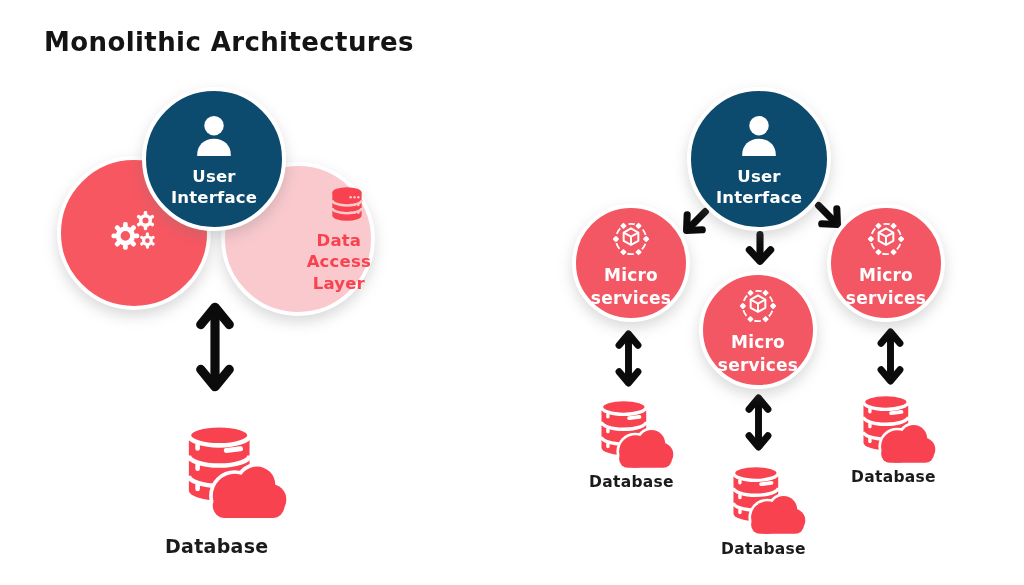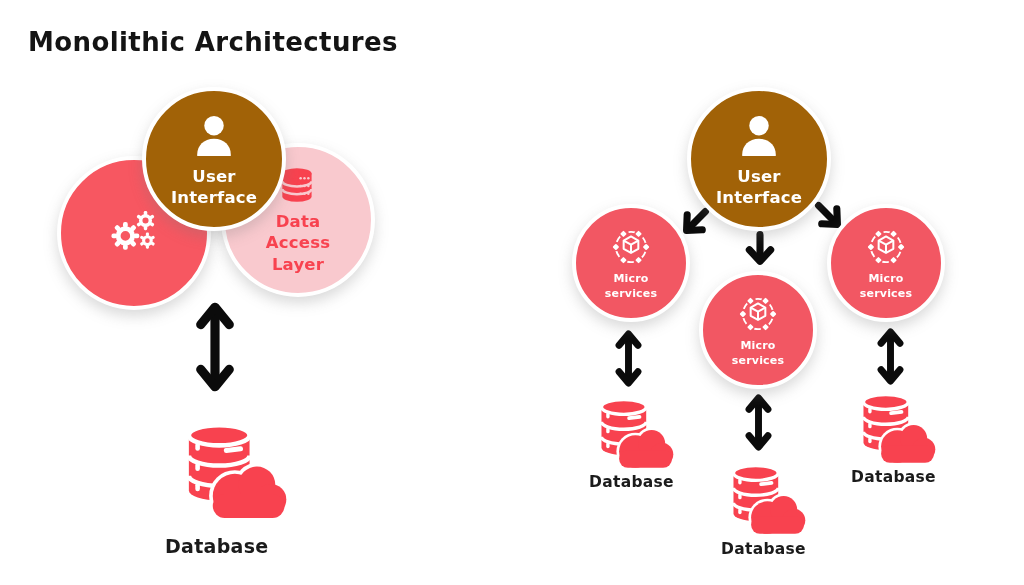--- a/index.html
+++ b/index.html
@@ -10,47 +10,47 @@
   .title{
     position:absolute;margin:0;font-size:26px;font-weight:bold;color:#141414;
     letter-spacing:.4px;white-space:nowrap;
   }
   .circle{
     position:absolute;border-radius:50%;box-sizing:border-box;
     display:flex;flex-direction:column;align-items:center;justify-content:center;
     text-align:center;border:4px solid #ffffff;
     box-shadow:0 6px 14px rgba(120,120,120,.28);
   }
-  .c-ui{width:144px;height:144px;background:#a16207;z-index:3;}
+  .c-ui{width:144px;height:144px;background:#0c4a6e;z-index:3;}
   .c-bl{width:154px;height:154px;background:#f75761;z-index:2;}
   .c-dal{width:154px;height:154px;background:#f9c9ce;z-index:1;}
   .c-micro{width:118px;height:118px;background:#f25763;z-index:2;}
   .circle-label{
     white-space:pre-line;color:#ffffff;font-weight:bold;
     font-size:16.5px;line-height:1.28;letter-spacing:.2px;margin-top:4px;
   }
   .c-dal .circle-label{color:#f8424f;}
-  .c-micro .circle-label{font-size:11px;line-height:1.3;margin-top:3px;}
+  .c-micro .circle-label{font-size:17px;line-height:1.3;margin-top:3px;}
   .icon{display:block;}
   .db-label{
     position:absolute;text-align:left;font-weight:bold;color:#1b1b1b;
     letter-spacing:.3px;
   }
   .db-label.big{font-size:19px;width:120px;}
   .db-label.small{font-size:15.5px;width:84px;}
   .abs{position:absolute;}
   .rot-dl{transform:rotate(45deg);}
   .rot-dr{transform:rotate(-45deg);}
 </style>
 </head>
 <body>
 
 <div class="stage">
 
-  <h1 class="title" style="left:28px;top:27px;">Monolithic Architectures</h1>
+  <h1 class="title" style="left:44px;top:27px;">Monolithic Architectures</h1>
 
   <div class="circle c-bl" style="left:57px;top:156px;">
     <svg class="icon" width="52" height="46" viewBox="0 0 52 48">
       <g stroke="#ffffff" fill="#ffffff">
         <g transform="translate(17,27)">
           <circle r="7.5" fill="none" stroke-width="5"></circle>
           <g stroke="none">
             <rect x="-2.5" y="-14.5" width="5" height="6" rx="2"></rect>
             <rect x="-2.5" y="-14.5" width="5" height="6" rx="2" transform="rotate(45)"></rect>
             <rect x="-2.5" y="-14.5" width="5" height="6" rx="2" transform="rotate(90)"></rect>
@@ -80,21 +80,21 @@
             <rect x="-1.6" y="-8.4" width="3.2" height="3.8" rx="1.2" transform="rotate(120)"></rect>
             <rect x="-1.6" y="-8.4" width="3.2" height="3.8" rx="1.2" transform="rotate(180)"></rect>
             <rect x="-1.6" y="-8.4" width="3.2" height="3.8" rx="1.2" transform="rotate(240)"></rect>
             <rect x="-1.6" y="-8.4" width="3.2" height="3.8" rx="1.2" transform="rotate(300)"></rect>
           </g>
         </g>
       </g>
     </svg>
   </div>
 
-  <div class="circle c-dal" style="left:221px;top:143px;">
+  <div class="circle c-dal" style="left:221px;top:162px;align-items:flex-end;">
     <svg class="icon" width="46" height="42" viewBox="0 0 44 40">
       <path d="M7 8 v22 a14 5 0 0 0 28 0 V8" fill="#f8424f"></path>
       <ellipse cx="21" cy="8" rx="14" ry="5" fill="#f8424f"></ellipse>
       <path d="M7 15.4 a14 5 0 0 0 28 0" fill="none" stroke="#f9c9ce" stroke-width="2.4"></path>
       <path d="M7 22.8 a14 5 0 0 0 28 0" fill="none" stroke="#f9c9ce" stroke-width="2.4"></path>
       <g fill="#f9c9ce">
         <circle cx="24.5" cy="12.6" r="1.2"></circle>
           <circle cx="28.2" cy="12.6" r="1.2"></circle>
           <circle cx="31.9" cy="12.6" r="1.2"></circle>
         <circle cx="24.5" cy="20" r="1.2"></circle>

